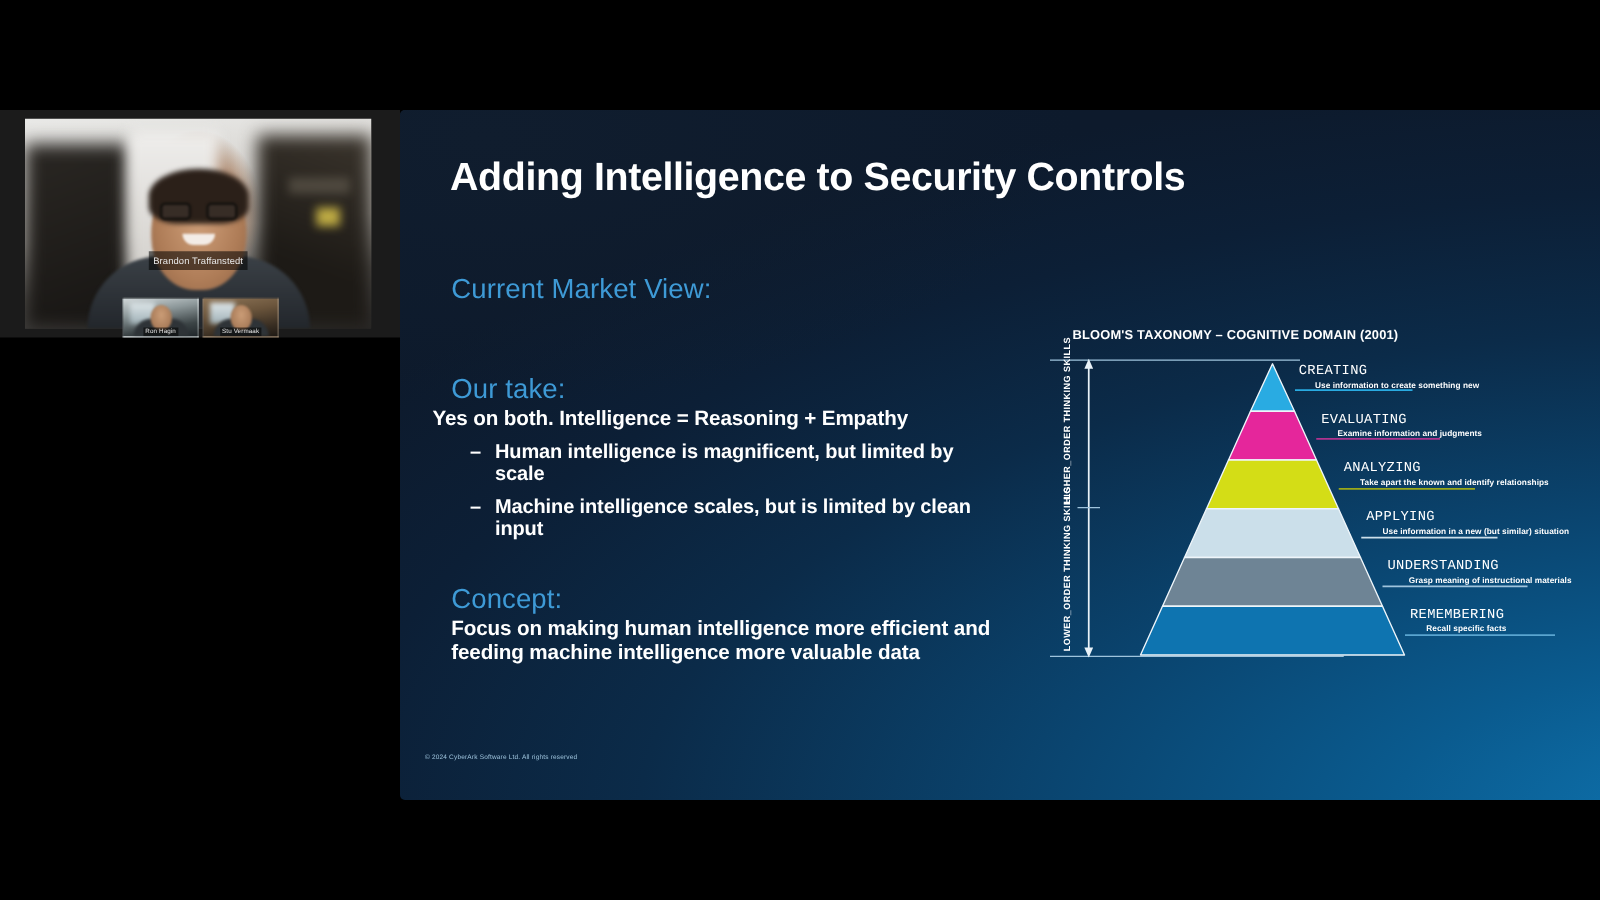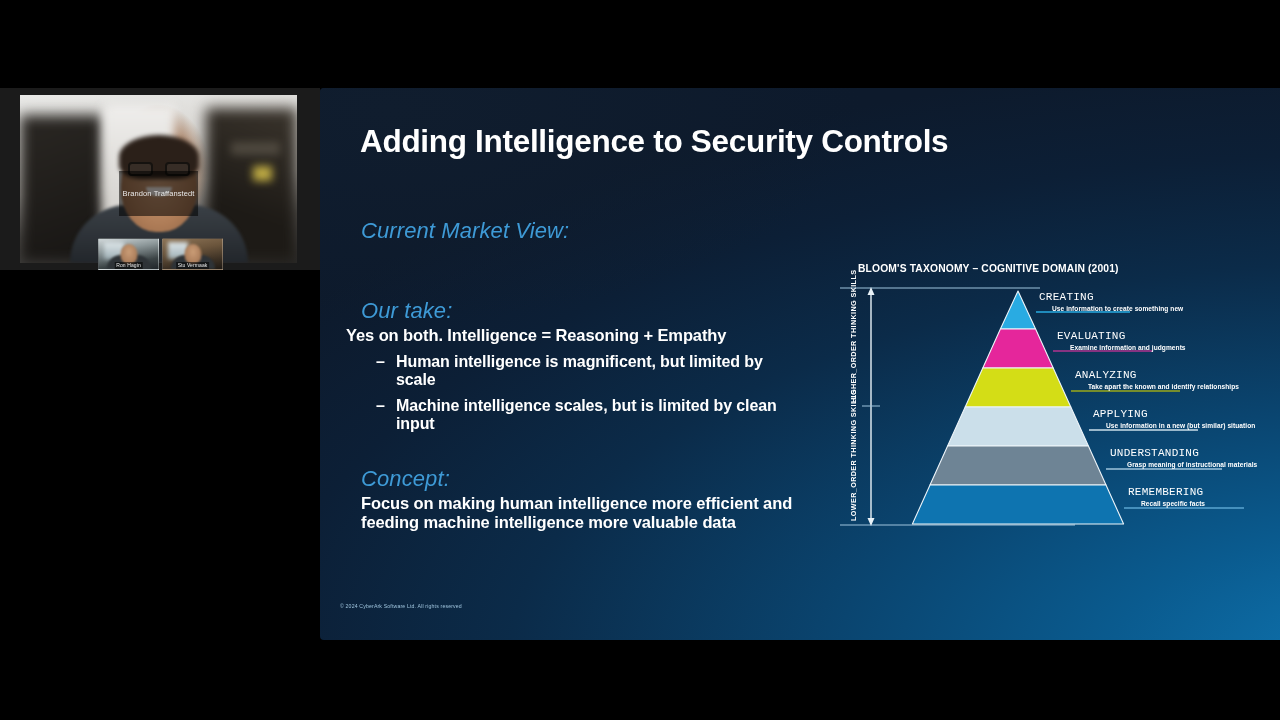--- a/index.html
+++ b/index.html
@@ -77,21 +77,21 @@
     width:178px; height:58px; border-radius:58px 58px 0 0;
     background:linear-gradient(180deg,#3a4046,#22262b);
     filter:blur(1.4px);
   }
   #main-video .cord {
     position:absolute; left:50%; top:56%; width:2px; height:36px;
     background:#d9d4cd; filter:blur(.7px); opacity:.8;
   }
   .namebar {
     position:absolute; background:rgba(0,0,0,.55); color:#e8e8e8;
-    font-size:7px; line-height:9px; padding:18px 4px;
+    font-size:7px; line-height:9px; padding:3px 4px;
     white-space:nowrap; letter-spacing:.1px;
   }
   #main-name { left:50%; transform:translateX(-50%); bottom:47px; font-size:7.5px; }
 
   .mini {
     position:absolute; bottom:0; width:61px; height:32px; overflow:hidden;
     border:1px solid rgba(255,255,255,.18);
   }
   #mini-1 { left:98px;
     background:linear-gradient(170deg,#cfd6d8 0%, #8c9799 35%, #3c4446 72%, #20262a 100%); }
@@ -126,21 +126,20 @@
     background:radial-gradient(ellipse 60% 55% at 6% 4%, #101d2e 0%, rgba(16,29,46,0) 70%);
   }
   #slide-title {
     position:absolute; left:40px; top:35px;
     font-size:31.5px; font-weight:bold; color:#ffffff;
     letter-spacing:-0.3px;
   }
   .section-head {
     position:absolute; font-size:22px; color:#3e9ad6; font-weight:normal;
     letter-spacing:.1px;
-    font-style:italic;
   }
   .body-line {
     position:absolute; font-size:16.5px; color:#ffffff; font-weight:bold;
     letter-spacing:-.1px;
   }
   .sub-line {
     position:absolute; font-size:16px; color:#ffffff; font-weight:bold;
     letter-spacing:-.1px; width:430px;
   }
   .sub-line .dash { position:absolute; left:0; top:0; }

